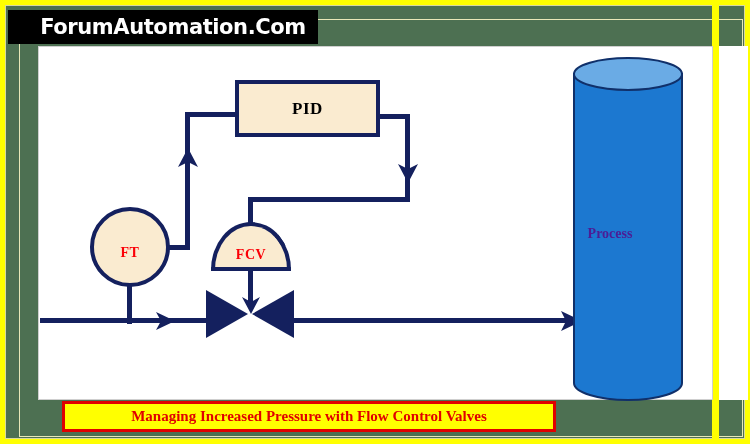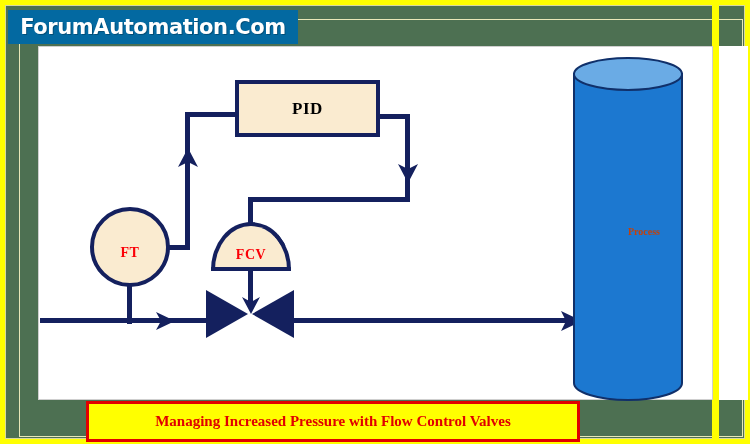--- a/index.html
+++ b/index.html
@@ -43,22 +43,22 @@
     box-sizing:border-box;
   }
   .white-right{
     position:absolute;left:719px;top:46px;width:29px;height:354px;
     background:#ffffff;
   }
 
   
   .logo-banner{
     position:absolute;left:8px;top:10px;width:290px;height:34px;
-    background:#0369a1;
-    display:flex;align-items:center;justify-content:center;
+    background:#000000;
+    display:flex;align-items:center;justify-content:center;padding-left:20px;
   }
   .logo-text{
     color:#ffffff;
     font-family:"DejaVu Sans", sans-serif;
     font-weight:bold;
     font-size:21px;
     letter-spacing:-0.4px;
     white-space:nowrap;
     text-shadow:1px 1px 0 rgba(0,0,0,0.25);
   }
@@ -111,33 +111,33 @@
     color:#fb0007;font-weight:bold;font-size:14px;
     font-family:"Liberation Serif", serif;
     letter-spacing:0.5px;
   }
 
   .valve-svg{position:absolute;left:204px;top:288px;}
   .tank-svg{position:absolute;left:568px;top:56px;}
   .arrow-svg{position:absolute;}
 
   .process-label{
-    position:absolute;left:586px;top:226px;width:116px;
+    position:absolute;left:552px;top:226px;width:116px;
     text-align:center;
-    color:#c2410c;font-weight:bold;font-size:10px;
+    color:#4c1d95;font-weight:bold;font-size:14px;
     font-family:"Liberation Serif", serif;
   }
 
   
   .caption-box{
-    position:absolute;left:62px;top:401px;width:494px;height:41px;
+    position:absolute;left:62px;top:401px;width:494px;height:31px;
     background:#ffff00;
     border:3px solid #e00000;
     box-sizing:border-box;
-    display:flex;align-items:center;justify-content:center;margin-left:24px;
+    display:flex;align-items:center;justify-content:center;
   }
   .caption-text{
     color:#e00000;font-weight:bold;font-size:15px;
     font-family:"Liberation Serif", serif;
     white-space:nowrap;
   }
 </style>
 </head>
 <body>
 

